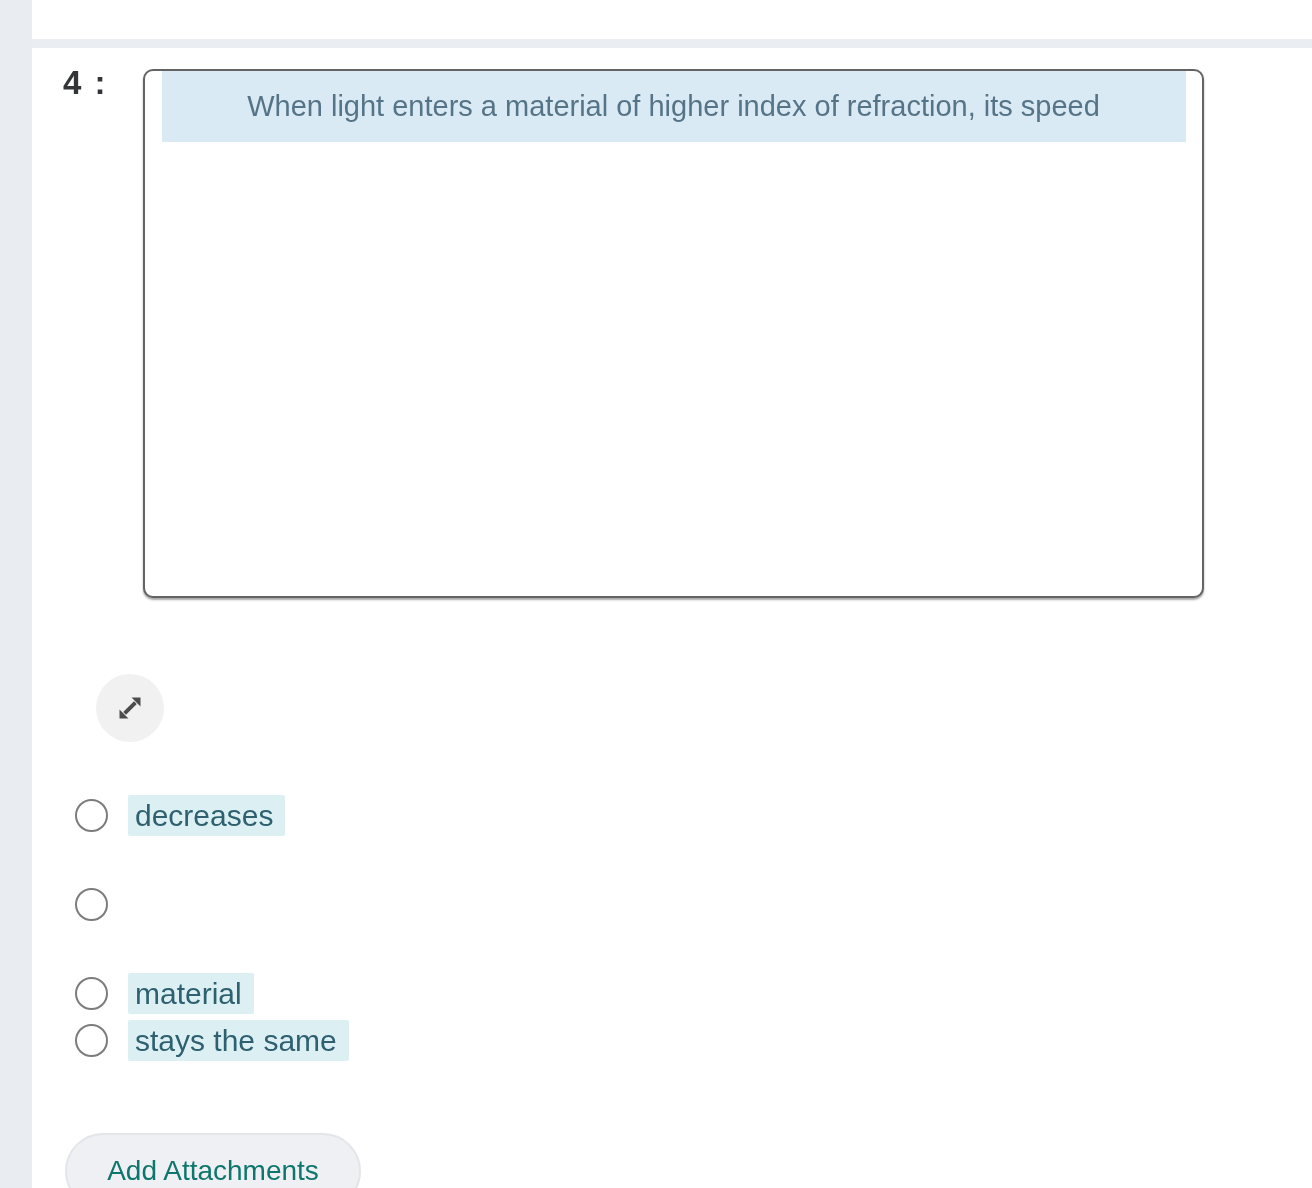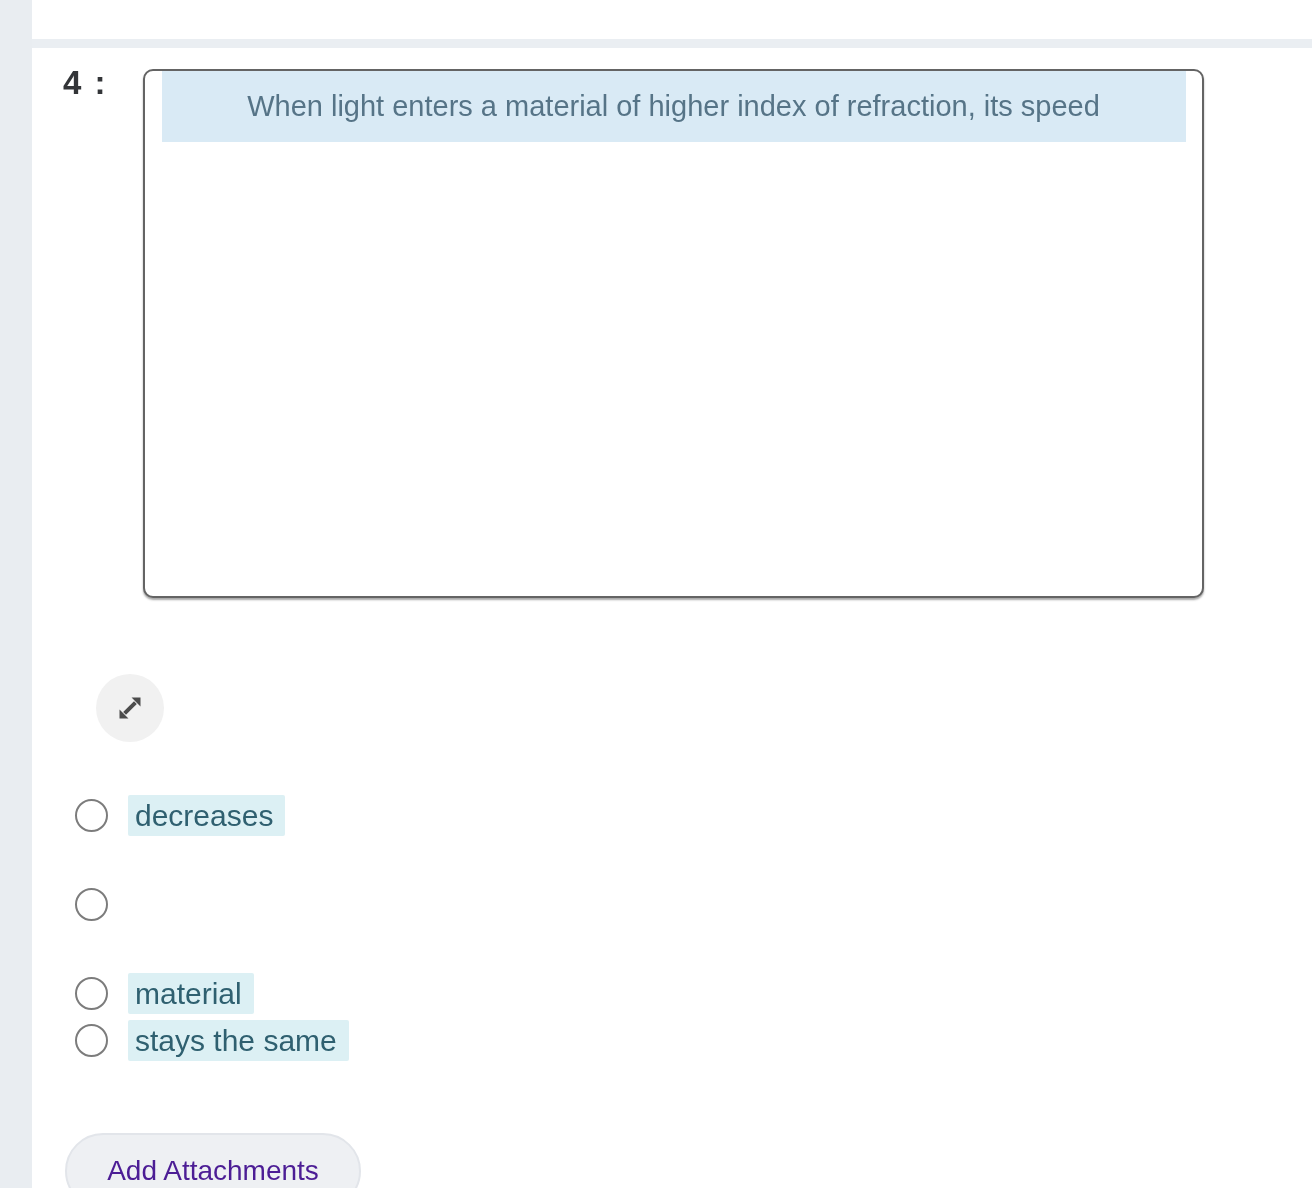--- a/index.html
+++ b/index.html
@@ -112,21 +112,21 @@
     background: #eef0f3;
     border: 2px solid #e2e5ea;
     border-radius: 38px;
     display: flex;
     align-items: center;
     justify-content: center;
     cursor: pointer;
   }
   .add-attachments-label {
     font-size: 28px;
-    color: #4c1d95;
+    color: #0f766e;
     font-weight: 500;
     white-space: nowrap;
   }
 </style>
 </head>
 <body>
 
 <div class="stage">
 
   <div class="left-strip"></div>

